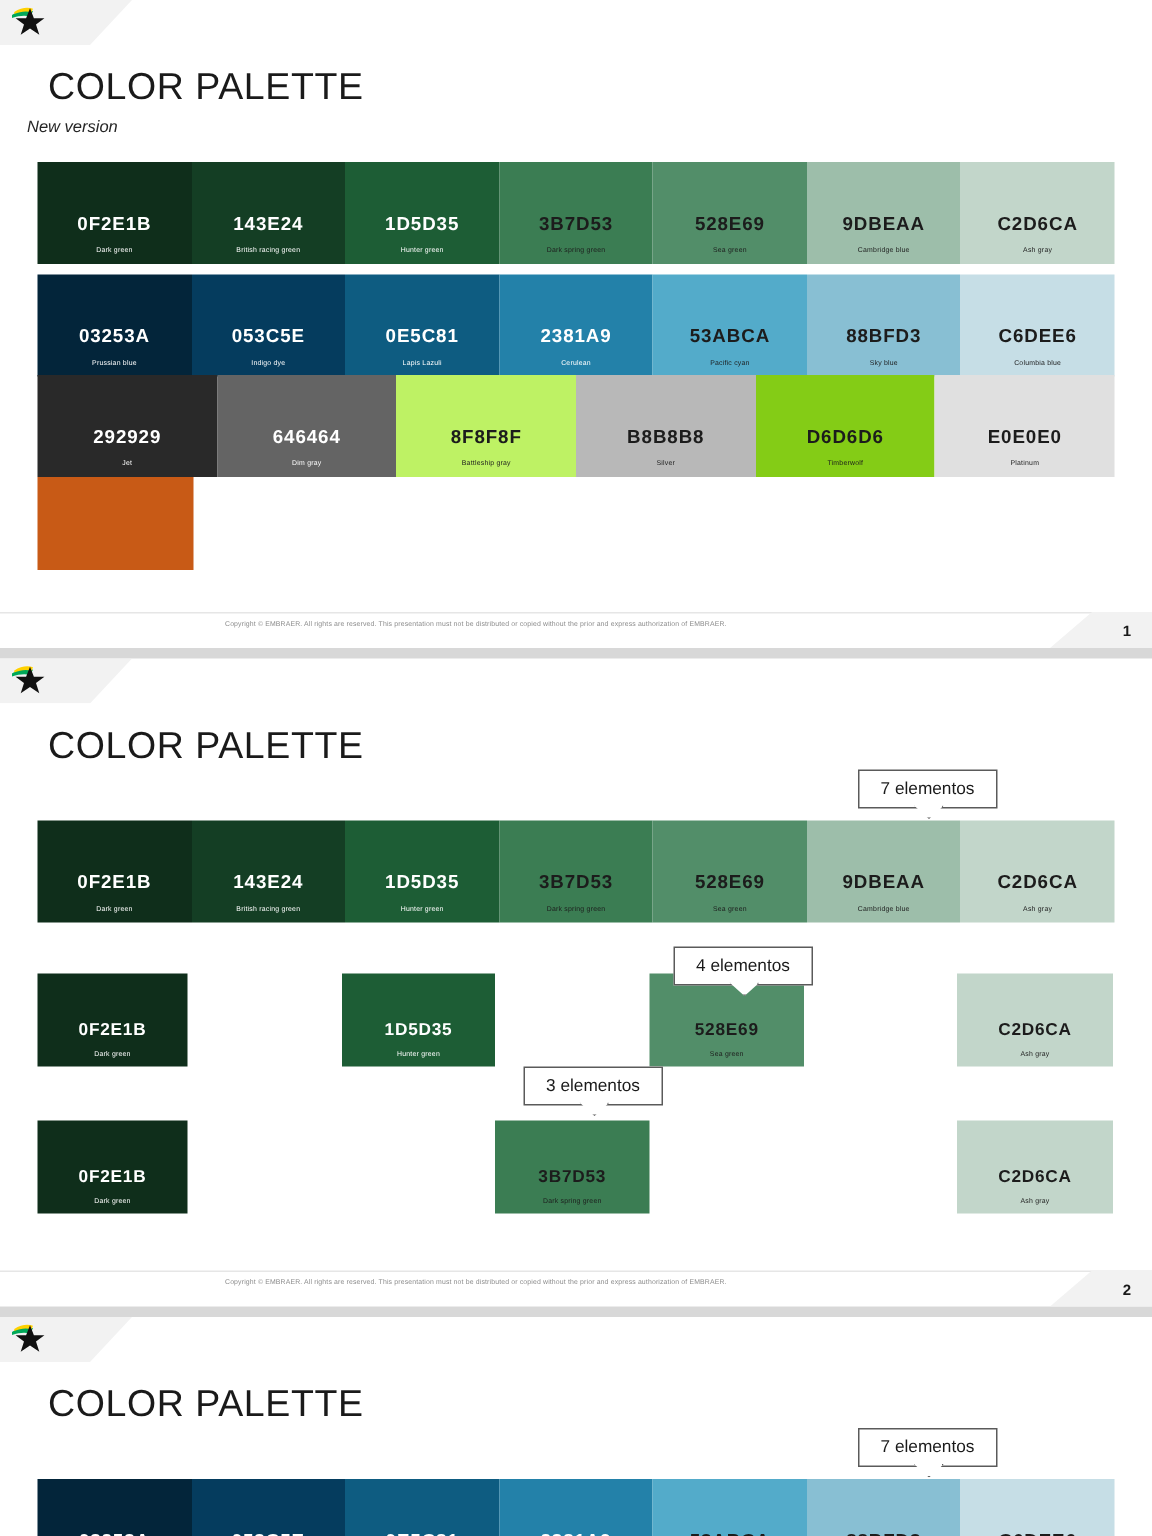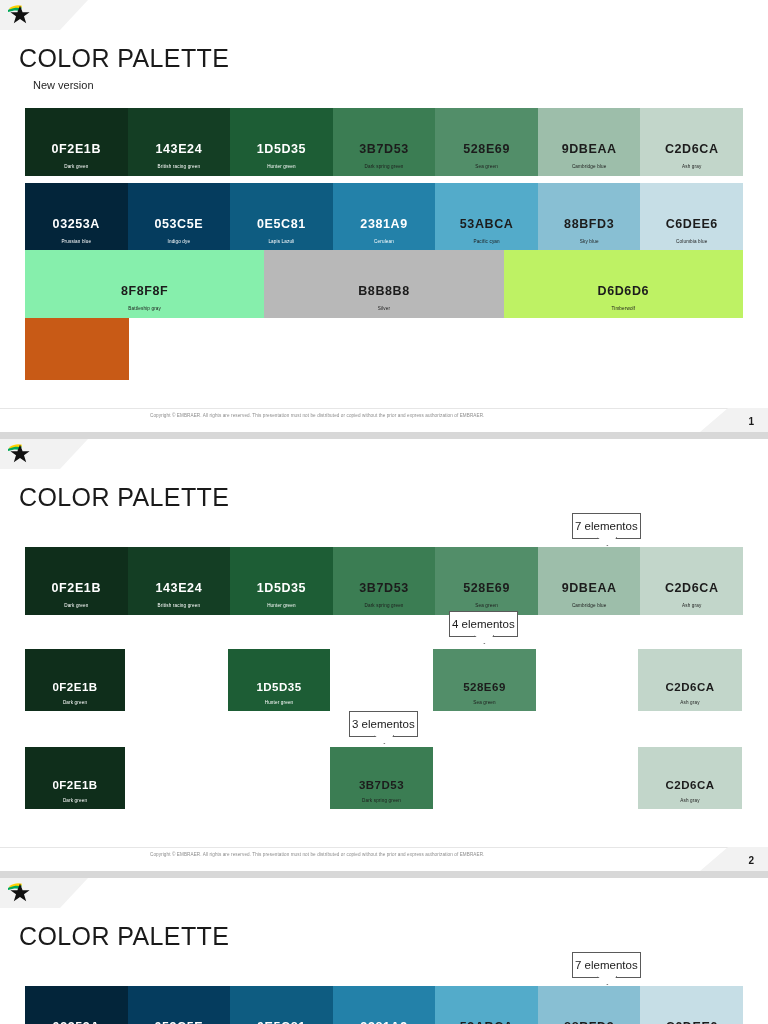--- a/index.html
+++ b/index.html
@@ -34,31 +34,32 @@
   .logo-mark {
     position: absolute;
     left: 7px; top: 3px;
     width: 26px; height: 24px;
     z-index: 6;
   }
 
   
   .slide-title {
     position: absolute;
-    left: 19px; top: 44px;
+    left: 32px; top: 44px;
     font-size: 25px;
     letter-spacing: 0.4px;
     color: #1a1a1a;
     font-weight: 400;
     white-space: nowrap;
   }
   .slide-sub {
     position: absolute;
-    left: 33px; top: 79px;
+    left: 18px; top: 79px;
     font-size: 11px;
+    font-style: italic;
     color: #262626;
     white-space: nowrap;
   }
 
   
   .strip {
     position: absolute;
     left: 25px;
     width: 718px;
     height: 68px;
@@ -114,21 +115,21 @@
     left: 25px; top: 318px;
     width: 104px; height: 62px;
     background: #c85a16;
   }
 
   
   .callout {
     position: absolute;
     background: #ffffff;
     border: 1px solid #5a5a5a;
-    padding: 6px 2px;
+    padding: 6px 14px;
     font-size: 11.5px;
     color: #1a1a1a;
     white-space: nowrap;
     z-index: 8;
   }
   .callout::after {
     content: "";
     position: absolute;
     left: 50%;
     bottom: -8px;
@@ -248,31 +249,43 @@
         <div class="hex">88BFD3</div>
         <div class="nm">Sky blue</div>
       </div>
       <div class="sw light" style="background:#C6DEE6">
         <div class="hex">C6DEE6</div>
         <div class="nm">Columbia blue</div>
       </div>
     </div>
 
     <div class="strip" style="top:250px">
-      <div class="sw light" style="background:#86efac">
+      <div class="sw dark" style="background:#292929">
+        <div class="hex">292929</div>
+        <div class="nm">Jet</div>
+      </div>
+      <div class="sw dark" style="background:#646464">
+        <div class="hex">646464</div>
+        <div class="nm">Dim gray</div>
+      </div>
+      <div class="sw light" style="background:#bef264">
         <div class="hex">8F8F8F</div>
         <div class="nm">Battleship gray</div>
       </div>
       <div class="sw light" style="background:#B8B8B8">
         <div class="hex">B8B8B8</div>
         <div class="nm">Silver</div>
       </div>
-      <div class="sw light" style="background:#bef264">
+      <div class="sw light" style="background:#84cc16">
         <div class="hex">D6D6D6</div>
         <div class="nm">Timberwolf</div>
+      </div>
+      <div class="sw light" style="background:#E0E0E0">
+        <div class="hex">E0E0E0</div>
+        <div class="nm">Platinum</div>
       </div>
     </div>
 
     <div class="orange-sw"></div>
 
     <div class="footer-bar">
       <div class="footer-rule"></div>
       <div class="footer-text">Copyright © EMBRAER. All rights are reserved. This presentation must not be distributed or copied without the prior and express authorization of EMBRAER.</div>
       <div class="page-tab"></div>
       <div class="page-num">1</div>
@@ -317,21 +330,21 @@
       <div class="sw light" style="background:#9DBEAA">
         <div class="hex">9DBEAA</div>
         <div class="nm">Cambridge blue</div>
       </div>
       <div class="sw light" style="background:#C2D6CA">
         <div class="hex">C2D6CA</div>
         <div class="nm">Ash gray</div>
       </div>
     </div>
 
-    <div class="callout" style="left:449px; top:172px">
+    <div class="callout" style="left:449px; top:192px">
       <span>4 elementos</span>
     </div>
 
     <div class="block dark" style="left:25px;  top:210px; width:100px; background:#0F2E1B">
       <div class="hex">0F2E1B</div>
       <div class="nm">Dark green</div>
     </div>
     <div class="block dark" style="left:228px; top:210px; width:102px; background:#1D5D35">
       <div class="hex">1D5D35</div>
       <div class="nm">Hunter green</div>

